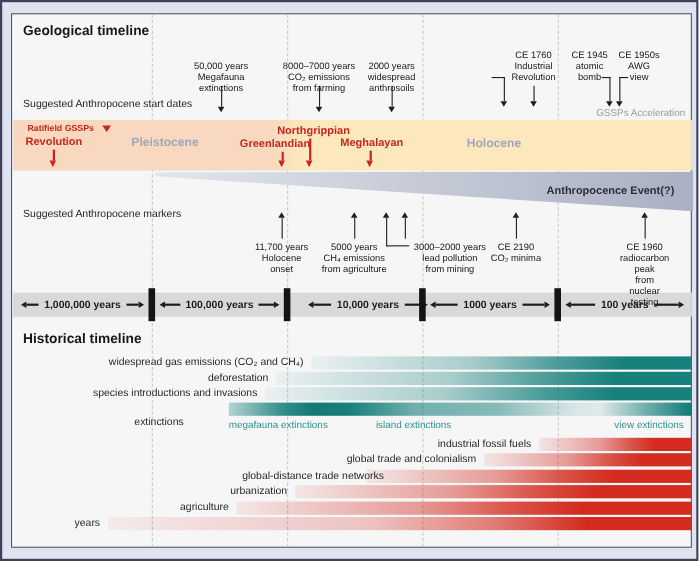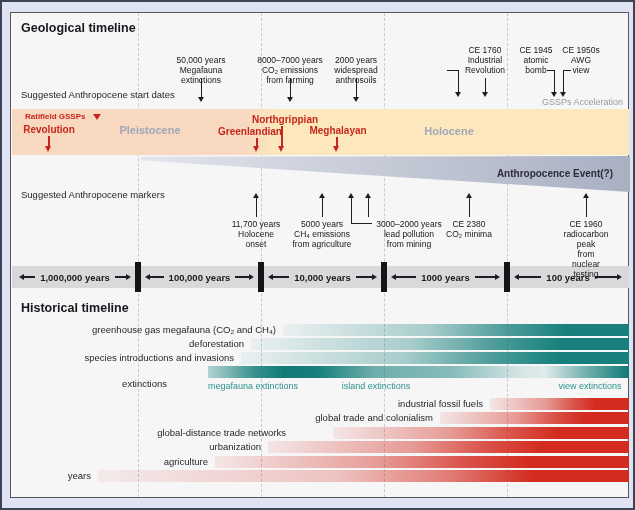--- a/index.html
+++ b/index.html
@@ -177,21 +177,21 @@
     <div class="vl" style="left:340px;top:185px;height:26px"></div>
     <div class="tu" style="left:354px;top:180px"></div>
     <div class="vl" style="left:357px;top:185px;height:19px"></div>
     <div class="hl" style="left:340px;top:210px;width:21px"></div>
     <div class="ann" style="left:398px;top:206px">3000–2000 years
 lead pollution
 from mining</div>
 
     <div class="tu" style="left:455px;top:180px"></div>
     <div class="vl" style="left:458px;top:185px;height:19px"></div>
-    <div class="ann" style="left:458px;top:206px">CE 2380
+    <div class="ann" style="left:458px;top:206px">CE 2190
 CO₂ minima</div>
 
     <div class="tu" style="left:572px;top:180px"></div>
     <div class="vl" style="left:575px;top:185px;height:19px"></div>
     <div class="ann" style="left:575px;top:206px">CE 1960
 radiocarbon peak
 from nuclear testing</div>
 
     <div class="scalebar"></div>
     <div class="seg" style="left:1px;width:126px">
@@ -201,21 +201,21 @@
       <div class="ln"></div>
         <div class="tr"></div>
     </div>
     <div class="seg" style="left:127px;width:123px">
       <div class="tl"></div>
         <div class="ln"></div>
       <span class="txt">100,000 years</span>
       <div class="ln"></div>
         <div class="tr"></div>
     </div>
-    <div class="seg" style="left:250px;width:123px">
+    <div class="seg" style="left:262px;width:123px">
       <div class="tl"></div>
         <div class="ln"></div>
       <span class="txt">10,000 years</span>
       <div class="ln"></div>
         <div class="tr"></div>
     </div>
     <div class="seg" style="left:373px;width:123px">
       <div class="tl"></div>
         <div class="ln"></div>
       <span class="txt">1000 years</span>
@@ -229,21 +229,21 @@
       <div class="ln"></div>
         <div class="tr"></div>
     </div>
     <div class="divider" style="left:124px"></div>
     <div class="divider" style="left:247px"></div>
     <div class="divider" style="left:370px"></div>
     <div class="divider" style="left:493px"></div>
 
     <div class="sect-title" style="left:10px;top:288px">Historical timeline</div>
 
-    <div class="row-lbl" style="top:311px;width:265px">greenhouse gas megafauna (CO₂ and CH₄)</div>
+    <div class="row-lbl" style="top:311px;width:265px">widespread gas emissions (CO₂ and CH₄)</div>
     <div class="bar tb" style="left:272px;top:311px;width:346px"></div>
 
     <div class="row-lbl" style="top:325px;width:233px">deforestation</div>
     <div class="bar tb" style="left:240px;top:325px;width:378px"></div>
 
     <div class="row-lbl" style="top:339px;width:223px">species introductions and invasions</div>
     <div class="bar tb" style="left:230px;top:339px;width:388px"></div>
 
     <div class="row-lbl" style="top:365px;width:156px">extinctions</div>
     <div class="bar tb-ext" style="left:197px;top:353px;width:421px"></div>
@@ -251,21 +251,21 @@
     <div class="sub-lbl" style="left:242px;top:368px">megafauna extinctions</div>
     <div class="sub-lbl" style="left:365px;top:368px">island extinctions</div>
     <div class="sub-lbl" style="left:579px;top:368px">view extinctions</div>
 
     <div class="row-lbl" style="top:385px;width:472px">industrial fossil fuels</div>
     <div class="bar rb" style="left:479px;top:385px;width:139px"></div>
 
     <div class="row-lbl" style="top:399px;width:422px">global trade and colonialism</div>
     <div class="bar rb" style="left:429px;top:399px;width:189px"></div>
 
-    <div class="row-lbl" style="top:414px;width:275px">global-distance trade networks</div>
+    <div class="row-lbl" style="top:414px;width:338px">global-distance trade networks</div>
     <div class="bar rb" style="left:322px;top:414px;width:296px"></div>
 
     <div class="row-lbl" style="top:428px;width:250px">urbanization</div>
     <div class="bar rb" style="left:257px;top:428px;width:361px"></div>
 
     <div class="row-lbl" style="top:443px;width:197px">agriculture</div>
     <div class="bar rb" style="left:204px;top:443px;width:414px"></div>
 
     <div class="row-lbl" style="top:457px;width:80px">years</div>
     <div class="bar rb-fire" style="left:87px;top:457px;width:531px"></div>

